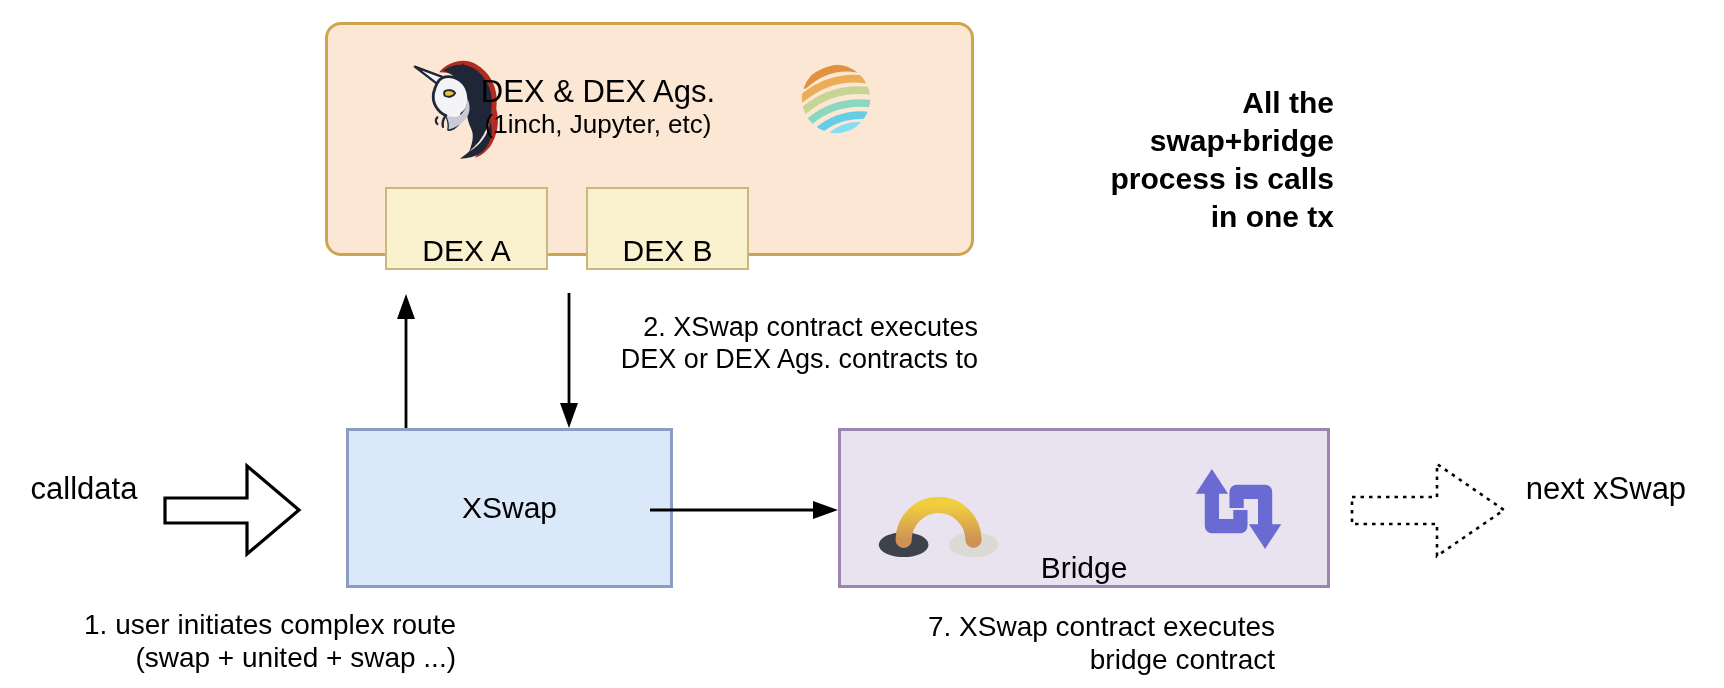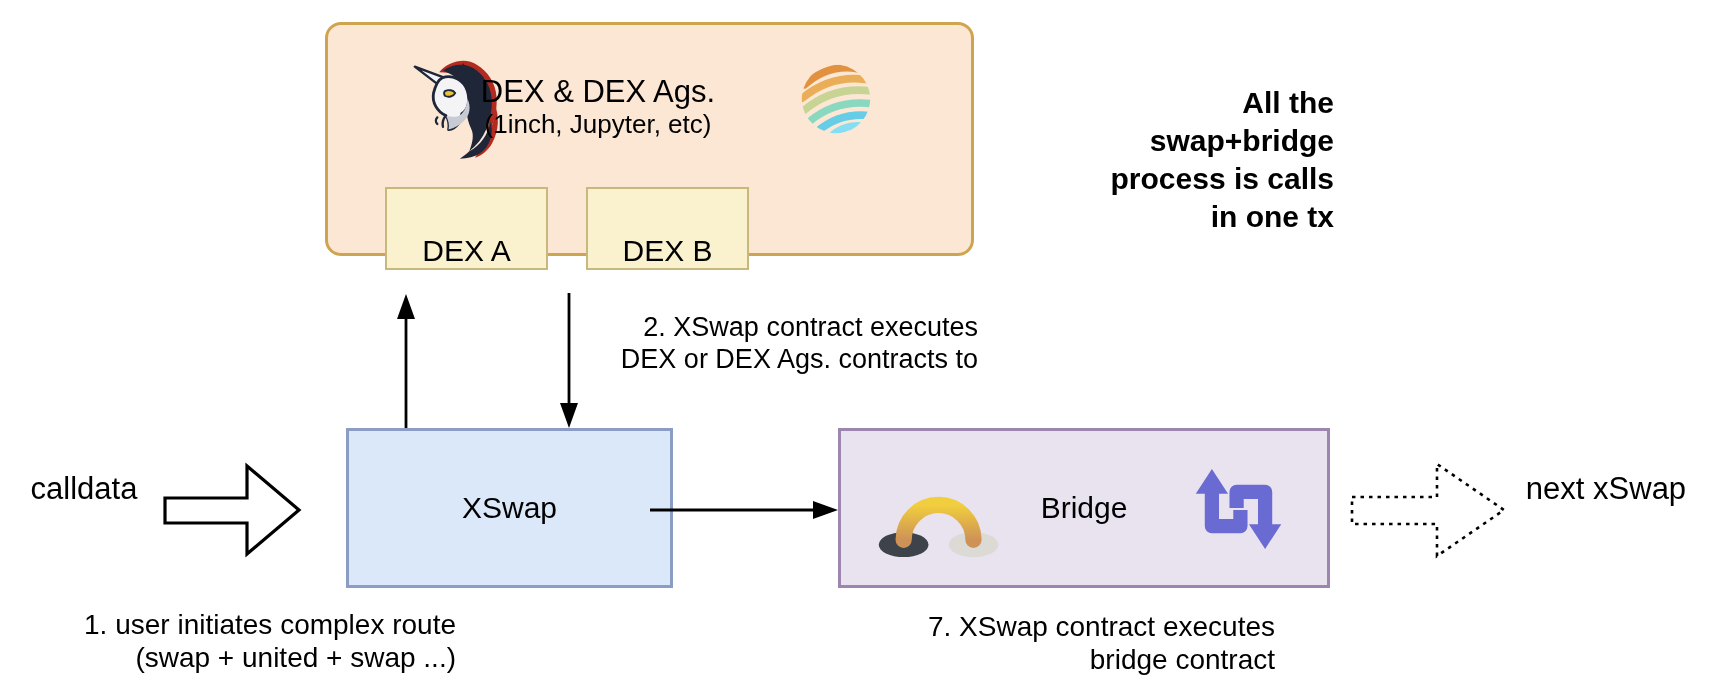--- a/index.html
+++ b/index.html
@@ -45,21 +45,21 @@
   .xswap{
     position:absolute;left:323px;top:428px;width:327px;height:160px;
     background:var(--xswap_fill);border:3px solid var(--xswap_stroke);
     display:flex;align-items:center;justify-content:center;font-size:30px;margin-left:23px;
   }
 
   
   .bridge{
     position:absolute;left:838px;top:428px;width:492px;height:160px;
     background:var(--bridge_fill);border:3px solid var(--bridge_stroke);
-    display:flex;align-items:center;justify-content:center;font-size:30px;
+    display:flex;align-items:flex-end;justify-content:center;font-size:30px;
   }
   .arch{position:absolute;left:36px;top:40px;width:126px;height:88px;}
   .repeat{position:absolute;left:350px;top:32px;width:95px;height:92px;}
 
   
   .io-label{position:absolute;text-align:center;font-size:31px;}
   .swapcd{left:9px;top:470px;width:150px;line-height:38px;}
   .nextcalls{left:1511px;top:467px;width:190px;line-height:43px;}
 
   

